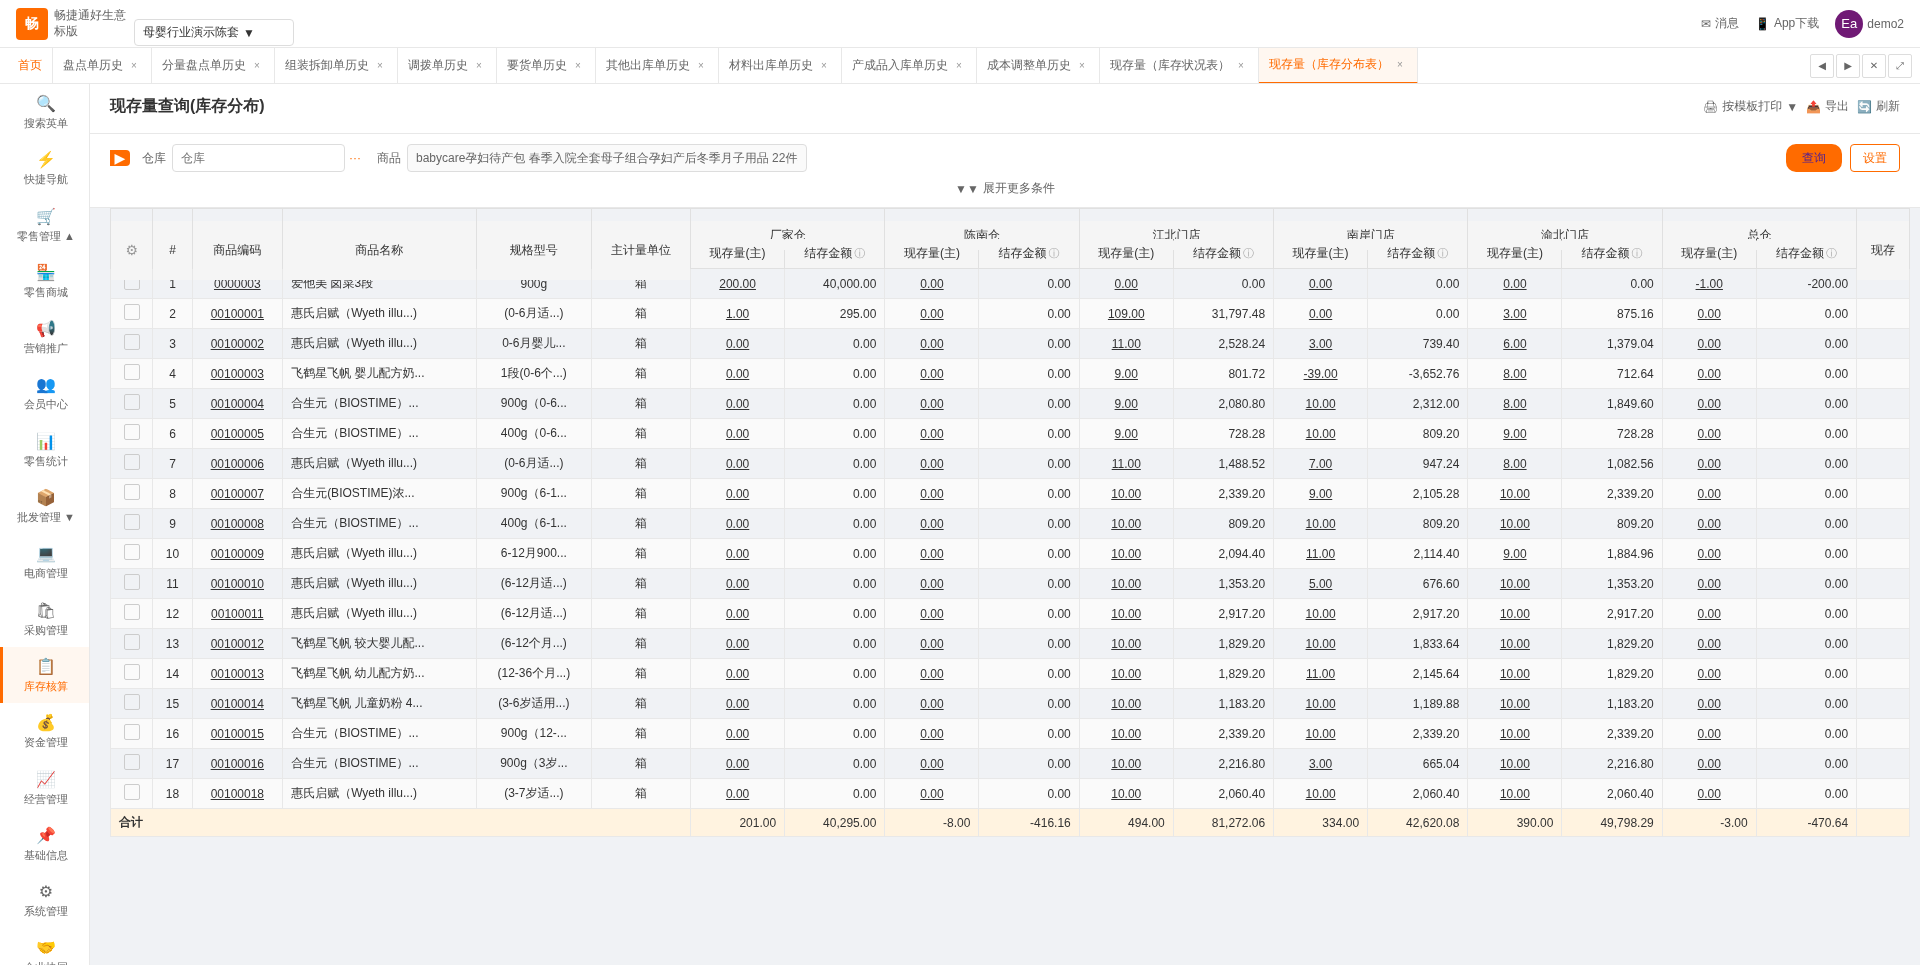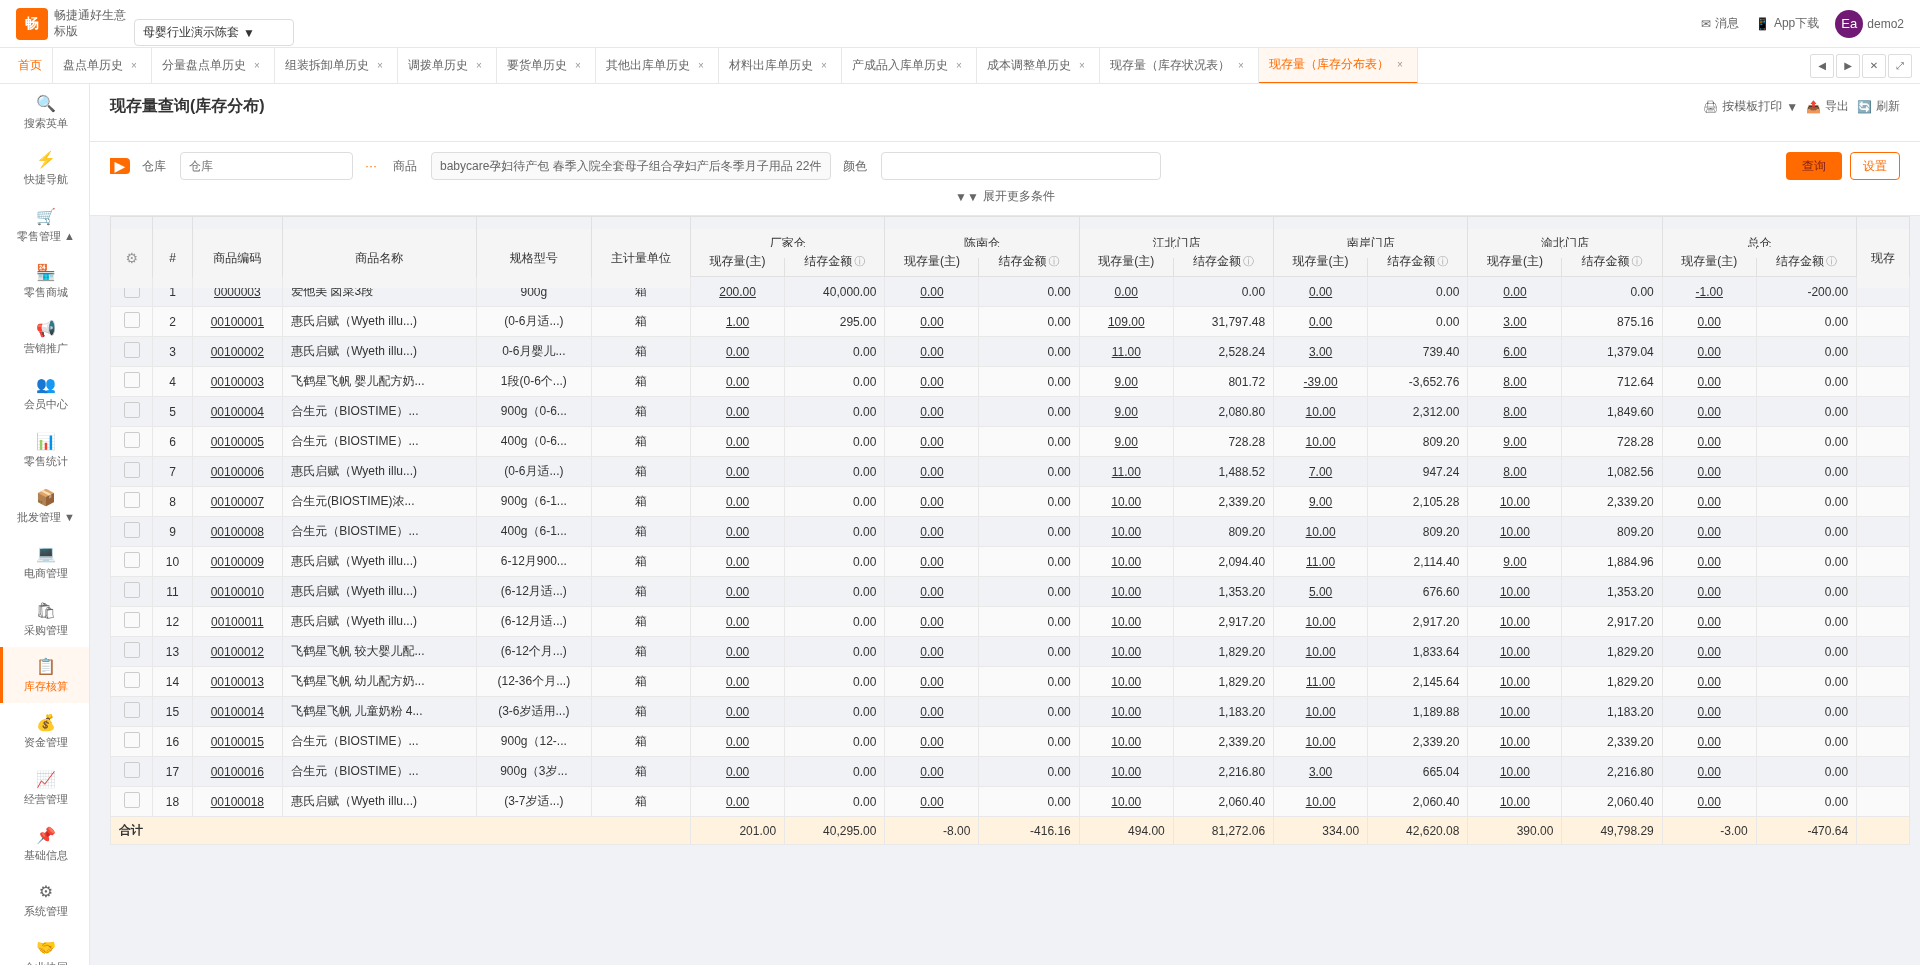--- a/index.html
+++ b/index.html
@@ -30,35 +30,35 @@
 
     
     .sidebar { width: 90px; background: #fff; border-right: 1px solid #e8e8e8; display: flex; flex-direction: column; overflow-y: auto; flex-shrink: 0; }
     .sidebar-item { display: flex; flex-direction: column; align-items: center; justify-content: center; padding: 10px 4px; cursor: pointer; color: #666; gap: 3px; border-left: 3px solid transparent; }
     .sidebar-item.active { background: #fff7f0; color: #ff6b00; border-left: 3px solid #ff6b00; }
     .sidebar-item-icon { font-size: 16px; }
     .sidebar-item-label { font-size: 11px; text-align: center; line-height: 1.3; }
 
     
     .content { flex: 1; overflow: hidden; display: flex; flex-direction: column; }
-    .page-header { background: #fff; padding: 12px 20px 24px; border-bottom: 1px solid #e8e8e8; display: flex; align-items: center; justify-content: space-between; flex-shrink: 0; }
+    .page-header { background: #fff; padding: 12px 20px 16px; border-bottom: 1px solid #e8e8e8; display: flex; align-items: center; justify-content: space-between; flex-shrink: 0; }
     .page-title { font-size: 16px; font-weight: 600; color: #333; }
     .page-actions { display: flex; align-items: center; gap: 8px; }
     .action-btn { display: flex; align-items: center; gap: 4px; color: #666; cursor: pointer; font-size: 12px; }
 
     
     .search-area { background: #fff; padding: 10px 20px; border-bottom: 1px solid #e8e8e8; flex-shrink: 0; }
     .search-row { display: flex; align-items: center; gap: 12px; margin-bottom: 8px; }
-    .search-field { display: flex; align-items: center; gap: 8px; }
+    .search-field { display: flex; align-items: center; gap: 0; }
     .search-label { color: #666; white-space: nowrap; min-width: 30px; }
     .search-input { border: 1px solid #ddd; border-radius: 4px; padding: 4px 8px; height: 28px; min-width: 120px; color: #333; outline: none; }
     .search-input-wide { min-width: 400px; border: 1px solid #ddd; border-radius: 4px; padding: 4px 8px; height: 28px; color: #666; outline: none; background: #fafafa; }
     .search-input-color { min-width: 280px; border: 1px solid #ddd; border-radius: 4px; padding: 4px 8px; height: 28px; color: #999; outline: none; }
     .expand-btn { display: flex; align-items: center; gap: 4px; color: #666; cursor: pointer; font-size: 12px; margin: 0 auto; }
-    .query-btn { background: #ff6b00; color: #7f1d1d; border: none; border-radius: 4px; padding: 4px 16px; height: 28px; cursor: pointer; font-size: 12px; }
+    .query-btn { background: #ff6b00; color: #4c1d95; border: none; border-radius: 10px; padding: 4px 16px; height: 28px; cursor: pointer; font-size: 12px; }
     .setting-btn { background: #fff; color: #ff6b00; border: 1px solid #ff6b00; border-radius: 4px; padding: 4px 12px; height: 28px; cursor: pointer; font-size: 12px; }
     .btn-more { color: #ff6b00; padding: 0 4px; cursor: pointer; }
 
     
     .table-area { flex: 1; overflow: auto; padding: 0 20px 10px; }
     .data-table { width: 100%; border-collapse: collapse; min-width: 1800px; }
     .data-table th { background: #f5f5f5; border: 1px solid #e0e0e0; padding: 6px 8px; text-align: center; font-weight: 500; color: #333; white-space: nowrap; font-size: 12px; position: sticky; top: 12px; z-index: 2; }
     .data-table td { border: 1px solid #e8e8e8; padding: 5px 8px; text-align: center; color: #333; font-size: 12px; white-space: nowrap; }
     .data-table tr:nth-child(even) td { background: #fafafa; }
     .data-table td.text-left { text-align: left; }
@@ -263,24 +263,20 @@
       <div class="search-row">
         <button class="orange-arrow">▶</button>
         <div class="search-field">
           <span class="search-label">仓库</span>
           <input class="search-input" value="" placeholder="仓库" style="">
           <span class="btn-more">···</span>
         </div>
         <div class="search-field">
           <span class="search-label">商品</span>
           <input class="search-input-wide" value="babycare孕妇待产包 春季入院全套母子组合孕妇产后冬季月子用品 22件套 ..." style="">
-        </div>
-        <div class="search-field">
-          <span class="search-label">颜色</span>
-          <input class="search-input-color" value="" style="">
         </div>
         <div style="margin-left: auto; display: flex; gap: 8px;">
           <button class="query-btn">查询</button>
           <button class="setting-btn">设置</button>
         </div>
       </div>
       <div style="display: flex; justify-content: center;">
         <div class="expand-btn">
           <span>▼▼</span>
           <span>展开更多条件</span>

